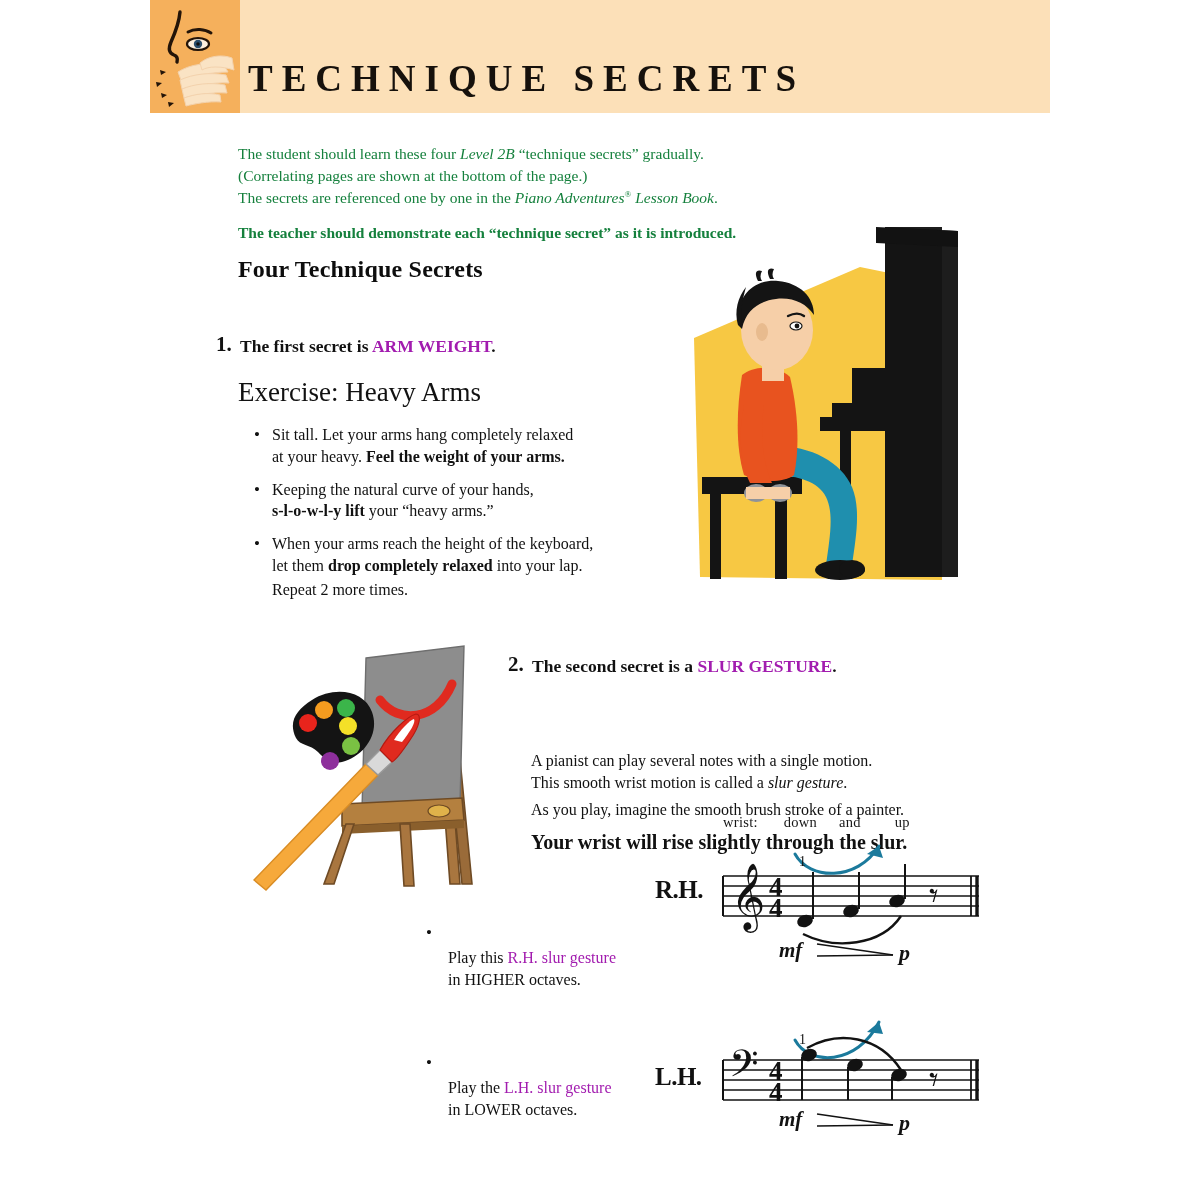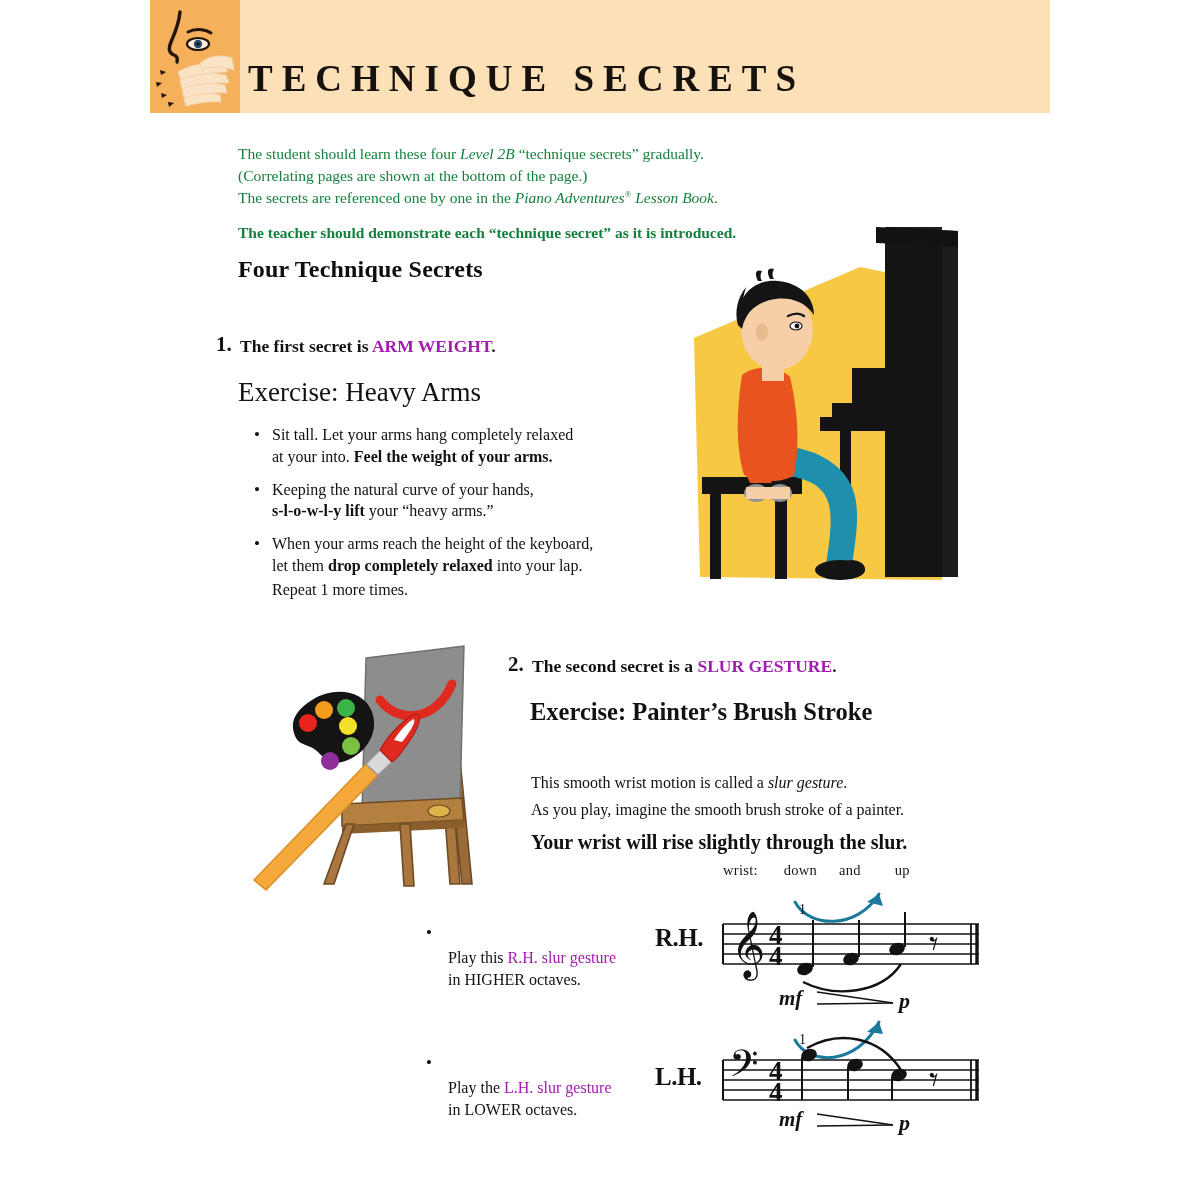--- a/index.html
+++ b/index.html
@@ -104,21 +104,21 @@
 
   
   .mbul{position:absolute;font-size:16px;line-height:1.36;width:220px;}
   .mbul .dot{position:absolute;left:0;top:0;font-size:17px;}
   .mbul .txt{display:block;padding-left:22px;margin-top:26px;}
   .mb-rh{left:426px;top:921px;}
   .mb-lh{left:426px;top:1051px;}
 
   
   .staff-wrap{position:absolute;}
-  .staff-rh{left:655px;top:862px;width:350px;height:145px;text-align:center;}
+  .staff-rh{left:655px;top:814px;width:350px;height:145px;text-align:center;}
   .staff-lh{left:655px;top:1008px;width:350px;height:130px;}
   .hand-label{
     position:absolute;font-size:25px;font-weight:bold;letter-spacing:-0.5px;
   }
   .wrist-row{
     position:absolute;left:68px;top:0px;font-size:14.5px;white-space:nowrap;
     letter-spacing:0.3px;color:#161616;
   }
   .wrist-row span{display:inline-block;}
 
@@ -176,34 +176,34 @@
   <div class="big-heading">Four Technique Secrets</div>
 
   <div class="sec1-num">1.</div>
   <div class="sec1-line"><span>The first secret is </span><span class="red">ARM WEIGHT</span><span>.</span></div>
   <div class="sec1-ex">Exercise: Heavy Arms</div>
 
   <ul class="bl bullets1">
     <li>
       <span class="dot">•</span>
       <span>Sit tall. Let your arms hang completely relaxed</span><br>
-      <span>at your into. </span><span class="bd">Feel the weight of your arms.</span><span></span>
+      <span>at your heavy. </span><span class="bd">Feel the weight of your arms.</span><span></span>
     </li>
     <li>
       <span class="dot">•</span>
       <span>Keeping the natural curve of your hands,</span><br>
       <span></span><span class="bd">s-l-o-w-l-y lift</span><span> your “heavy arms.”</span>
     </li>
     <li>
       <span class="dot">•</span>
       <span>When your arms reach the height of the keyboard,</span><br>
       <span>let them </span><span class="bd">drop completely relaxed</span><span> into your lap.</span>
     </li>
   </ul>
-  <div class="repeat-line">Repeat 1 more times.</div>
+  <div class="repeat-line">Repeat 2 more times.</div>
 
   <div class="piano-ill">
     <svg width="290" height="380" viewBox="0 0 290 380" aria-hidden="true">
 
       <polygon points="14,113 180,42 268,60 262,355 20,352" fill="#f7c843"></polygon>
 
       <path d="M205,2 L262,2 L262,352 L205,352 Z" fill="#141414"></path>
       <path d="M205,2 L278,6 L278,352 L262,352 L262,2 Z" fill="#1d1d1d"></path>
 
       <path d="M196,2 L278,6 L278,22 L196,18 Z" fill="#121212"></path>
@@ -285,23 +285,22 @@
 
       <path d="M128,136 L142,122 L154,134 L140,147 Z" fill="#d9d9d9" stroke="#9a9a9a" stroke-width="1.4"></path>
 
       <path d="M142,122 C152,104 170,88 178,86 C184,86 182,98 172,112 C164,124 158,132 154,134 Z" fill="#e02a1f" stroke="#b51a12" stroke-width="1.2"></path>
       <path d="M156,112 C162,102 172,92 176,91 C178,94 172,104 164,114 Z" fill="#ffffff"></path>
     </svg>
   </div>
 
   <div class="sec2-num">2.</div>
   <div class="sec2-line"><span>The second secret is a </span><span class="red">SLUR GESTURE</span><span>.</span></div>
-  <div class="sec2-ex">Exercise: Painter’s Brush Stroke</div>
   <div class="sec2-p1">
-    <br>
+    <span>A pianist can play several notes with a single motion.</span><br>
     <span>This smooth wrist motion is called a </span><span class="it">slur gesture</span><span>.</span>
   </div>
   <div class="sec2-p2">As you play, imagine the smooth brush stroke of a painter.</div>
   <div class="sec2-p3">Your wrist will rise slightly through the slur.</div>
 
   <div class="mbul mb-rh">
     <span class="dot">•</span>
     <span class="txt"><span>Play this </span><span class="red">R.H. slur gesture</span><br><span>in HIGHER octaves.</span></span>
   </div>
 

